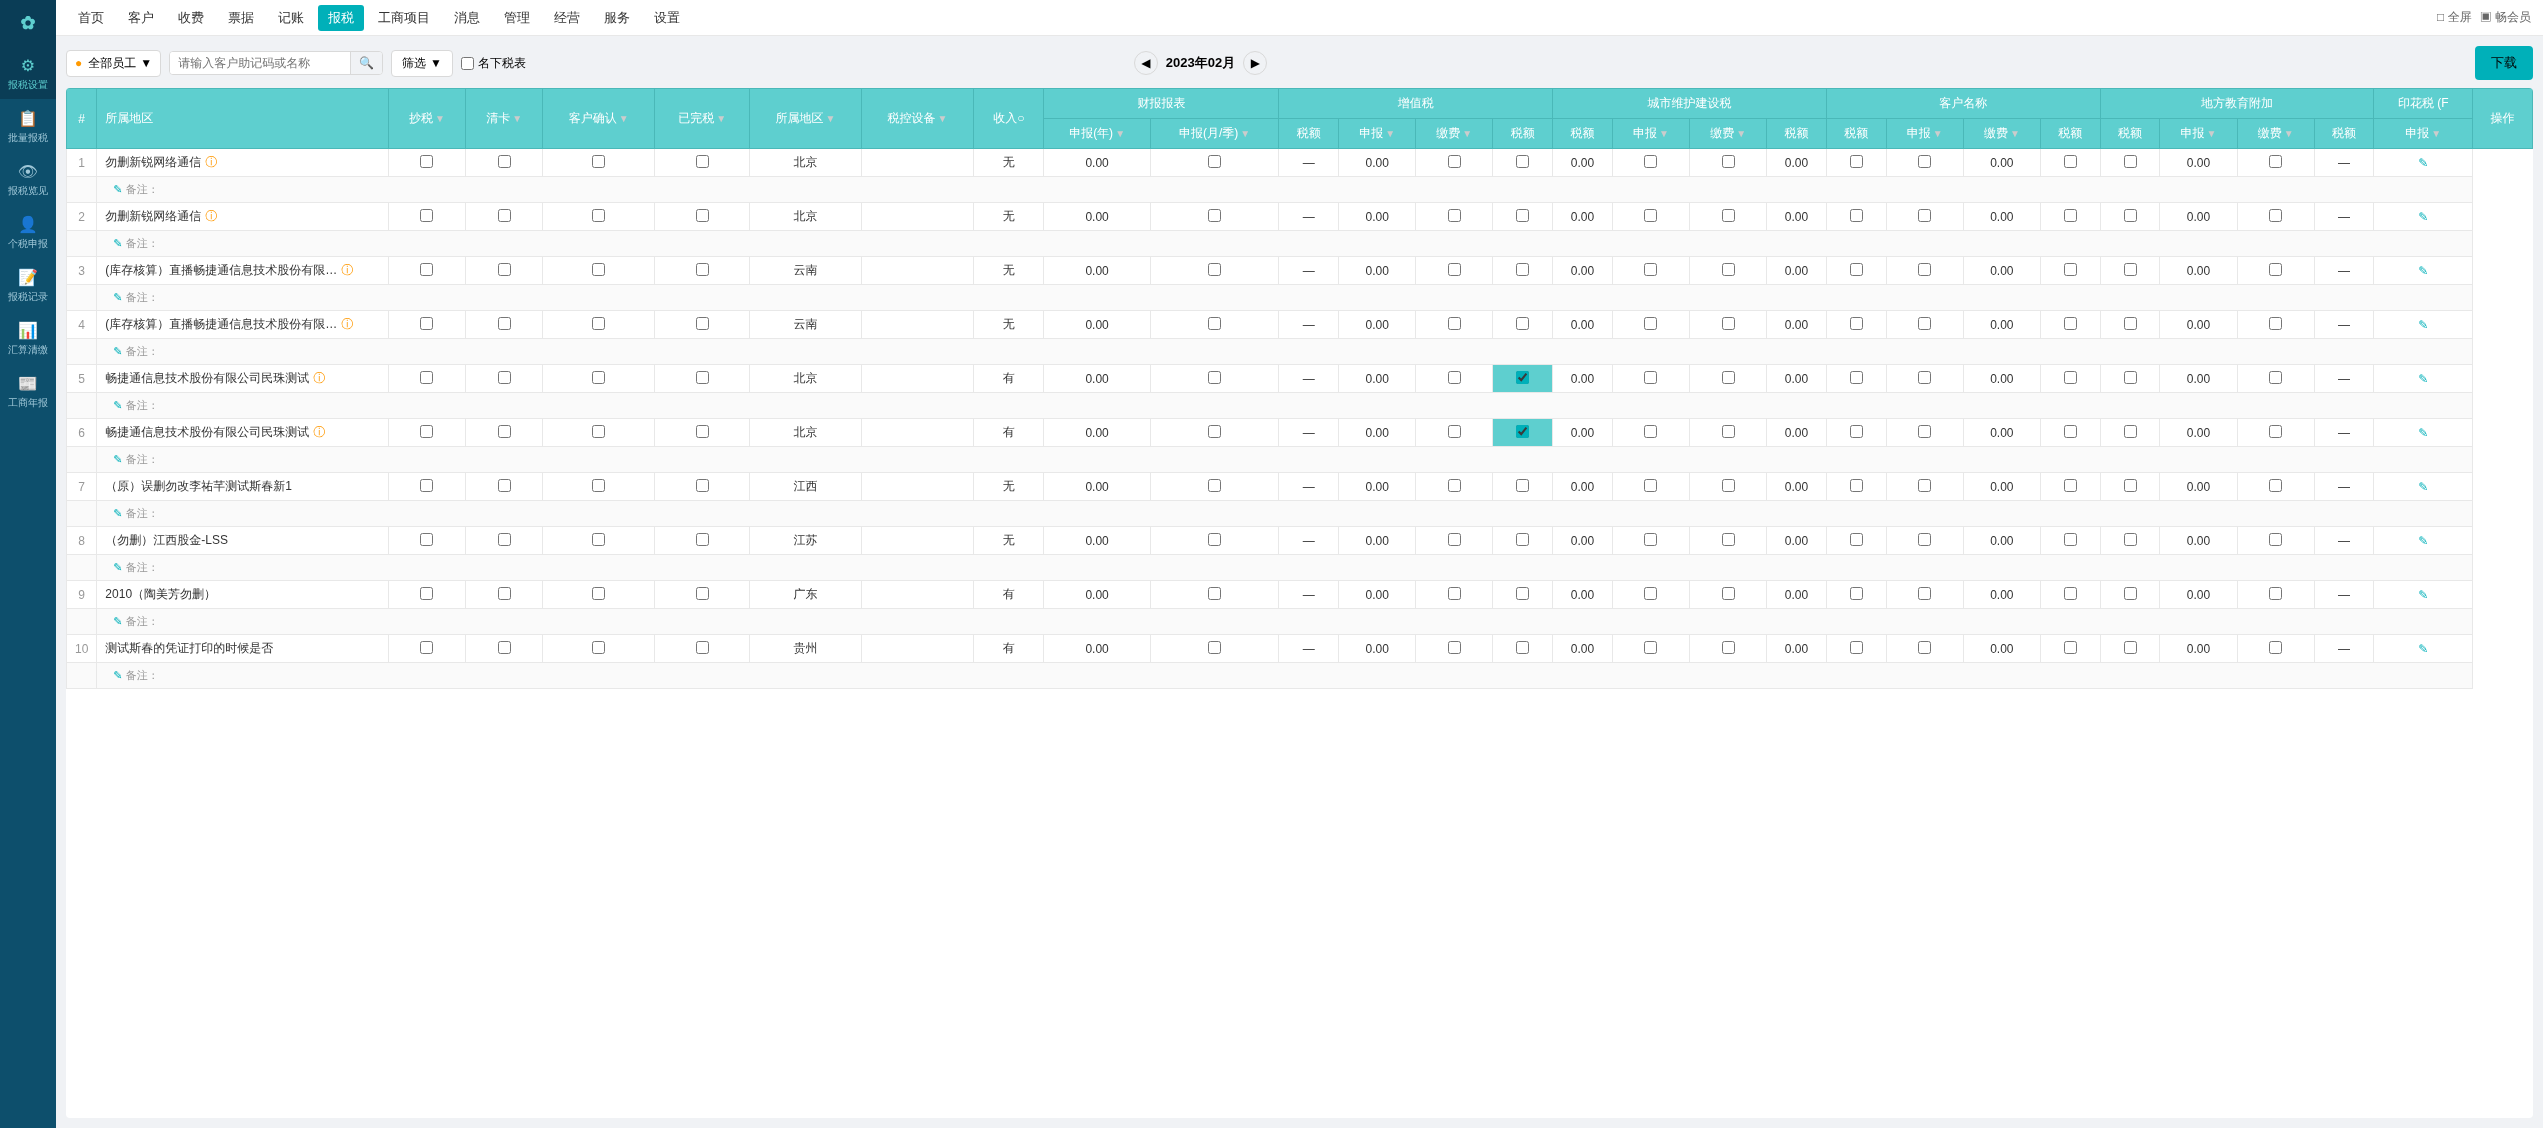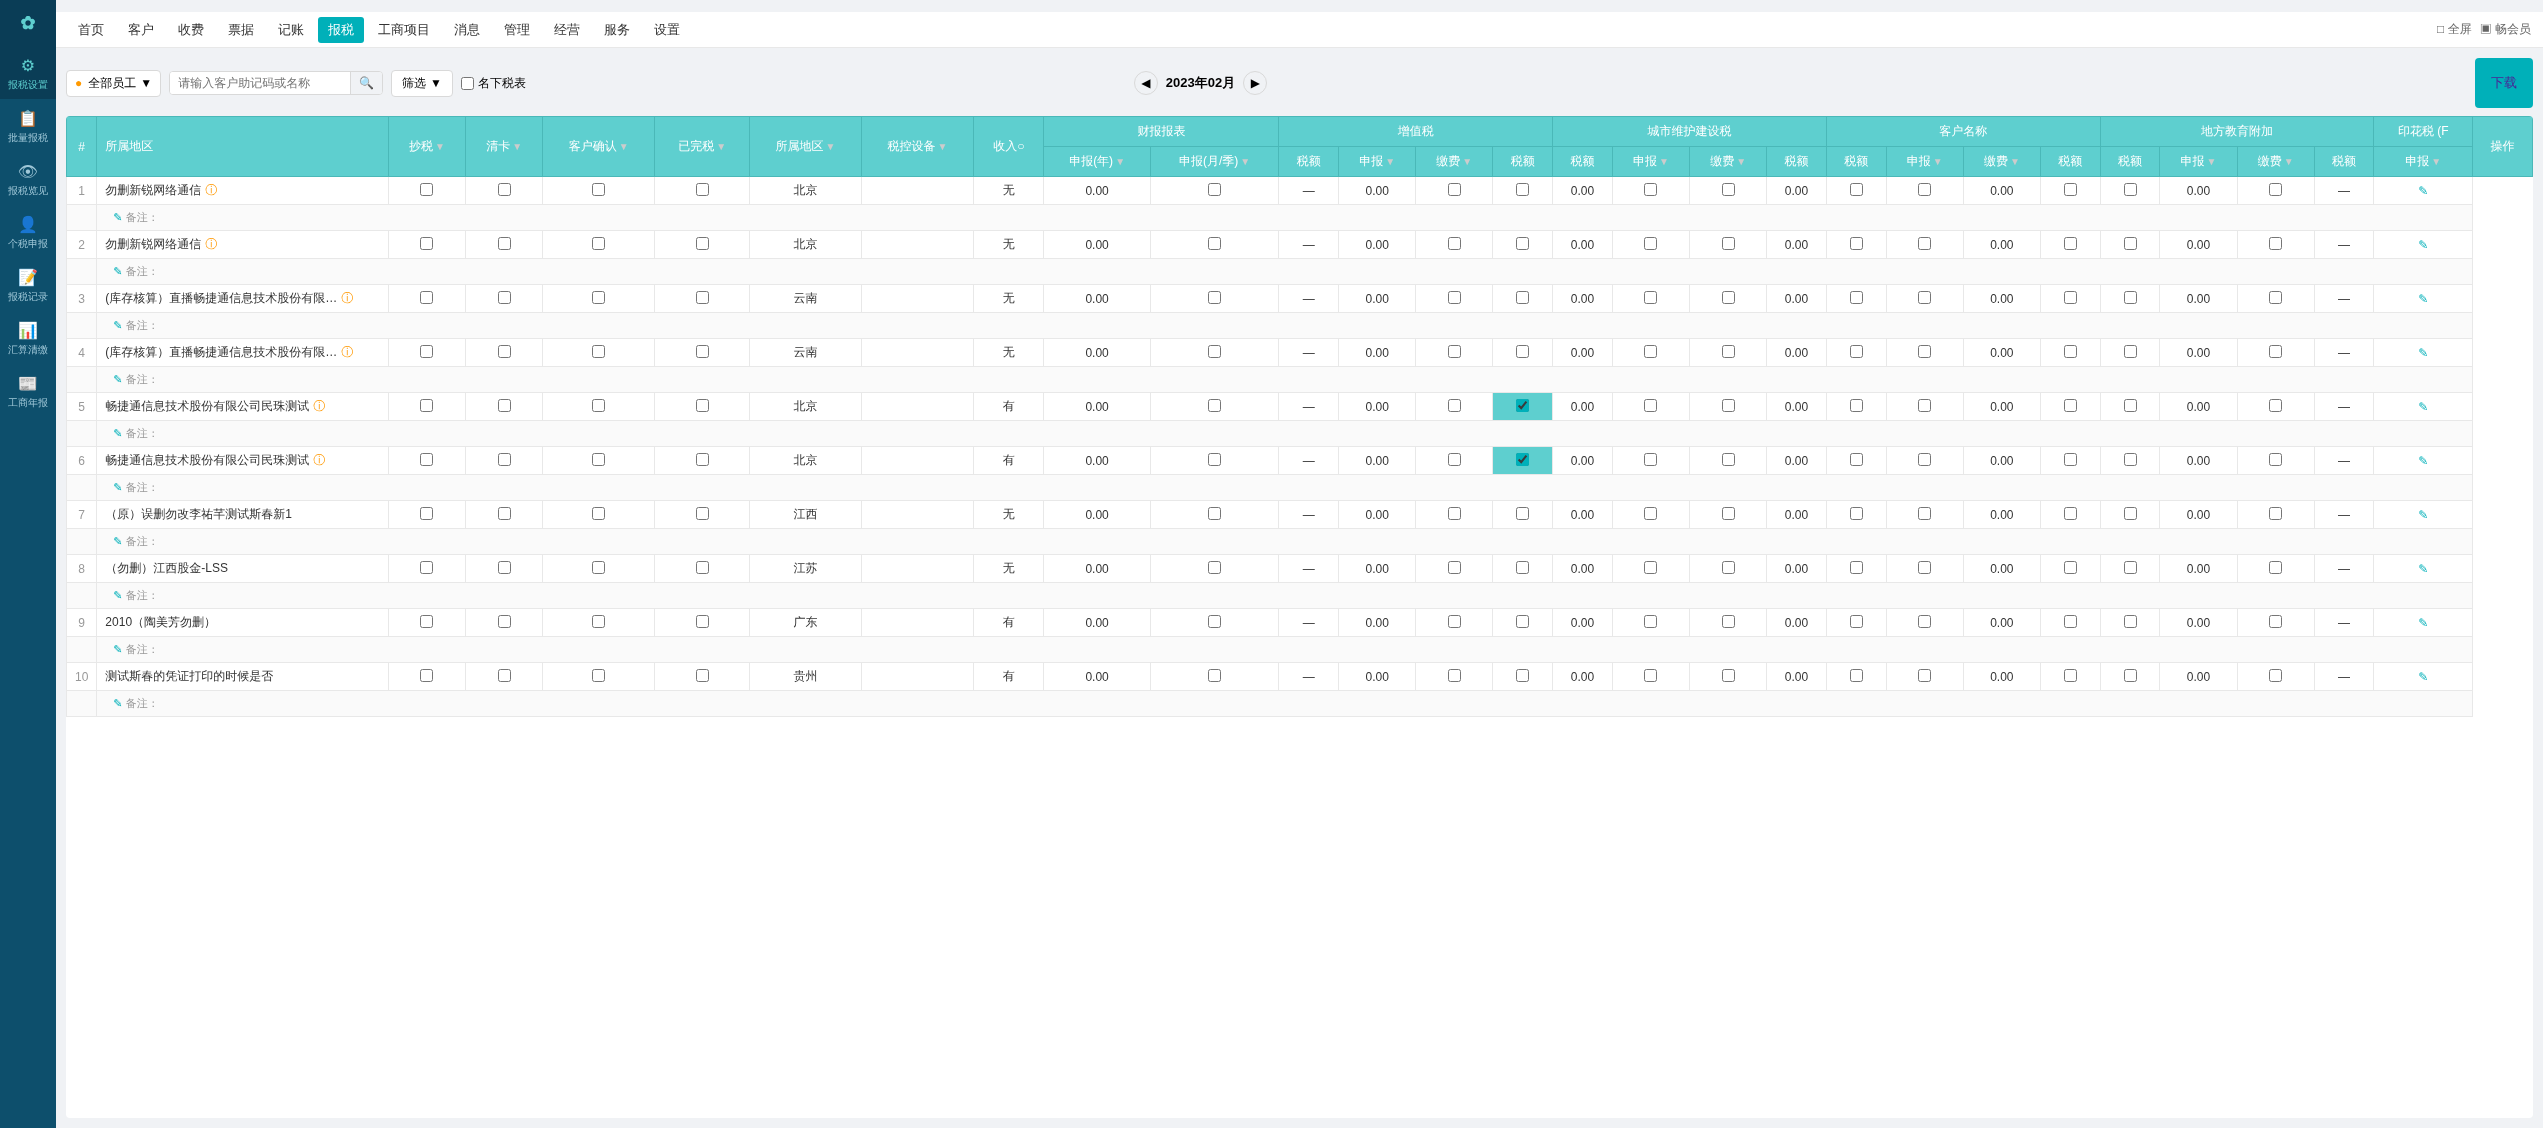--- a/index.html
+++ b/index.html
@@ -42,21 +42,21 @@
       width: 22px;
       height: 22px;
       display: flex;
       align-items: center;
       justify-content: center;
       font-size: 16px;
     }
     .sidebar-label { font-size: 10px; text-align: center; line-height: 1.2; }
 
     
-    .main { flex: 1; display: flex; flex-direction: column; overflow: hidden; margin-top: 12px; }
+    .main { flex: 1; display: flex; flex-direction: column; overflow: hidden; }
 
     
     .topnav {
       height: 36px;
       background: #fff;
       display: flex;
       align-items: center;
       padding: 0 12px;
       border-bottom: 1px solid #e8e8e8;
       gap: 4px;
@@ -162,24 +162,24 @@
       height: 24px;
       cursor: pointer;
       font-size: 12px;
       display: flex;
       align-items: center;
       justify-content: center;
     }
     .download-btn {
       margin-left: auto;
       background: #00b0b9;
-      color: #4c1d95;
+      color: #000000;
       border: none;
       border-radius: 4px;
-      padding: 16px 16px;
+      padding: 8px 16px;
       cursor: pointer;
       font-size: 13px;
     }
 
     
     .table-wrapper {
       flex: 1;
       overflow: auto;
       background: #fff;
       border-radius: 4px;

